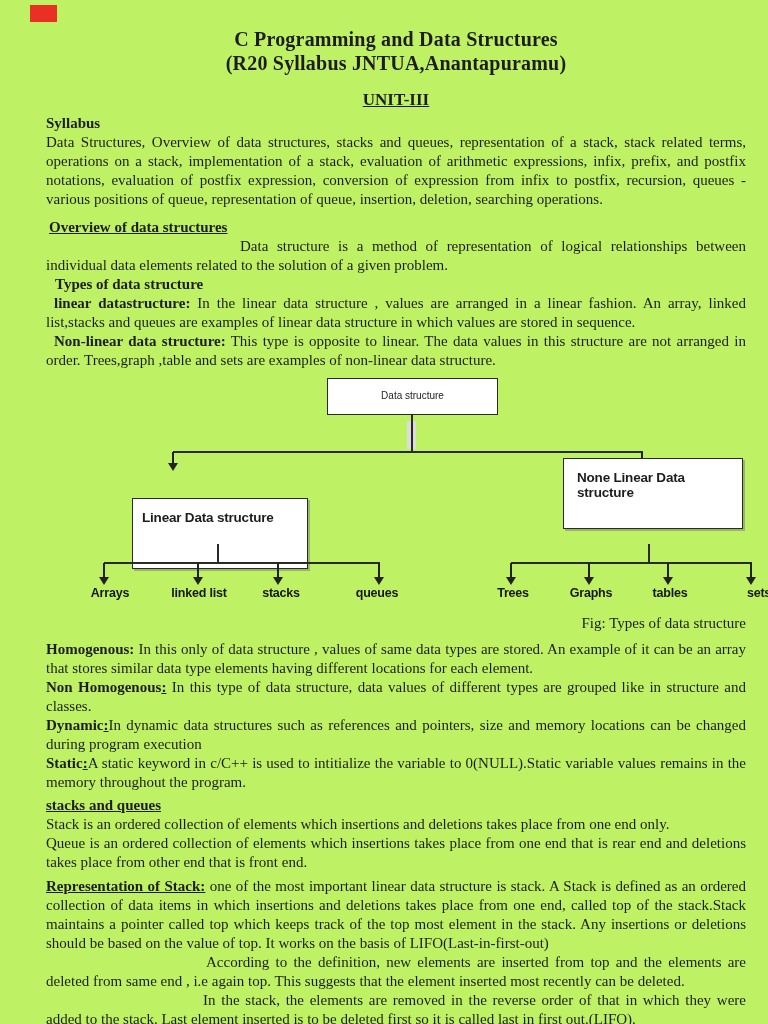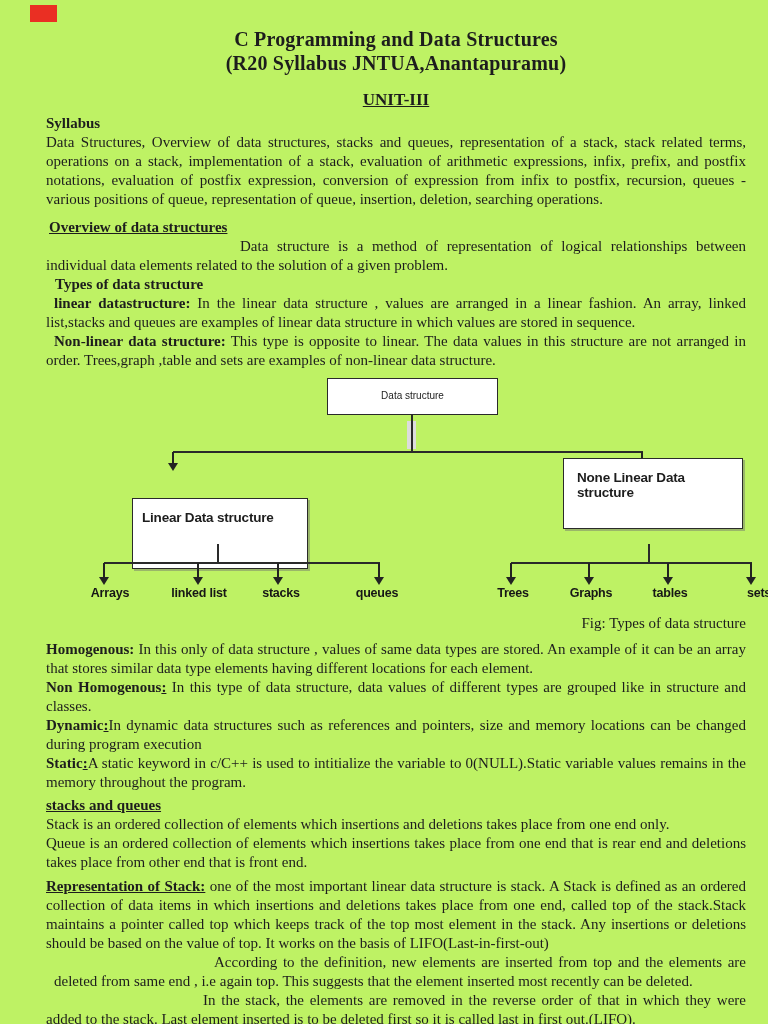--- a/index.html
+++ b/index.html
@@ -19,21 +19,21 @@
   .u { text-decoration:underline; }
   .jp { text-align:justify; }
   .h-syllabus { font-weight:bold; margin-top:4px; }
   .h-overview { font-weight:bold; text-decoration:underline; margin-top:9px; padding-left:3px; }
   .intro { text-indent:194px; }
   .h-types { font-weight:bold; padding-left:9px; }
   .ind8 { text-indent:8px; }
   .defs { margin-top:7px; }
   .h-sq { font-weight:bold; text-decoration:underline; margin-top:4px; }
   .rep { margin-top:5px; }
-  .indent-a { text-indent:160px;margin-left:8px; }
+  .indent-a { text-indent:160px; }
   .indent-b { text-indent:157px; }
 
   
   .diagram { position:relative; width:768px; height:236px; margin-top:2px;
              font-family:"Liberation Sans","DejaVu Sans",sans-serif; }
   .dbox { position:absolute; border:1.6px solid #2a2a2a; background:#fff; }
   .dbox.root { left:281px; top:6px; width:171px; height:37px;
                font-family:Liberation Sans, sans-serif;
                font-size:10px; text-align:center; line-height:34px; }
   .dbox.child { box-shadow:2px 2px 0 rgba(110,110,110,.45);

